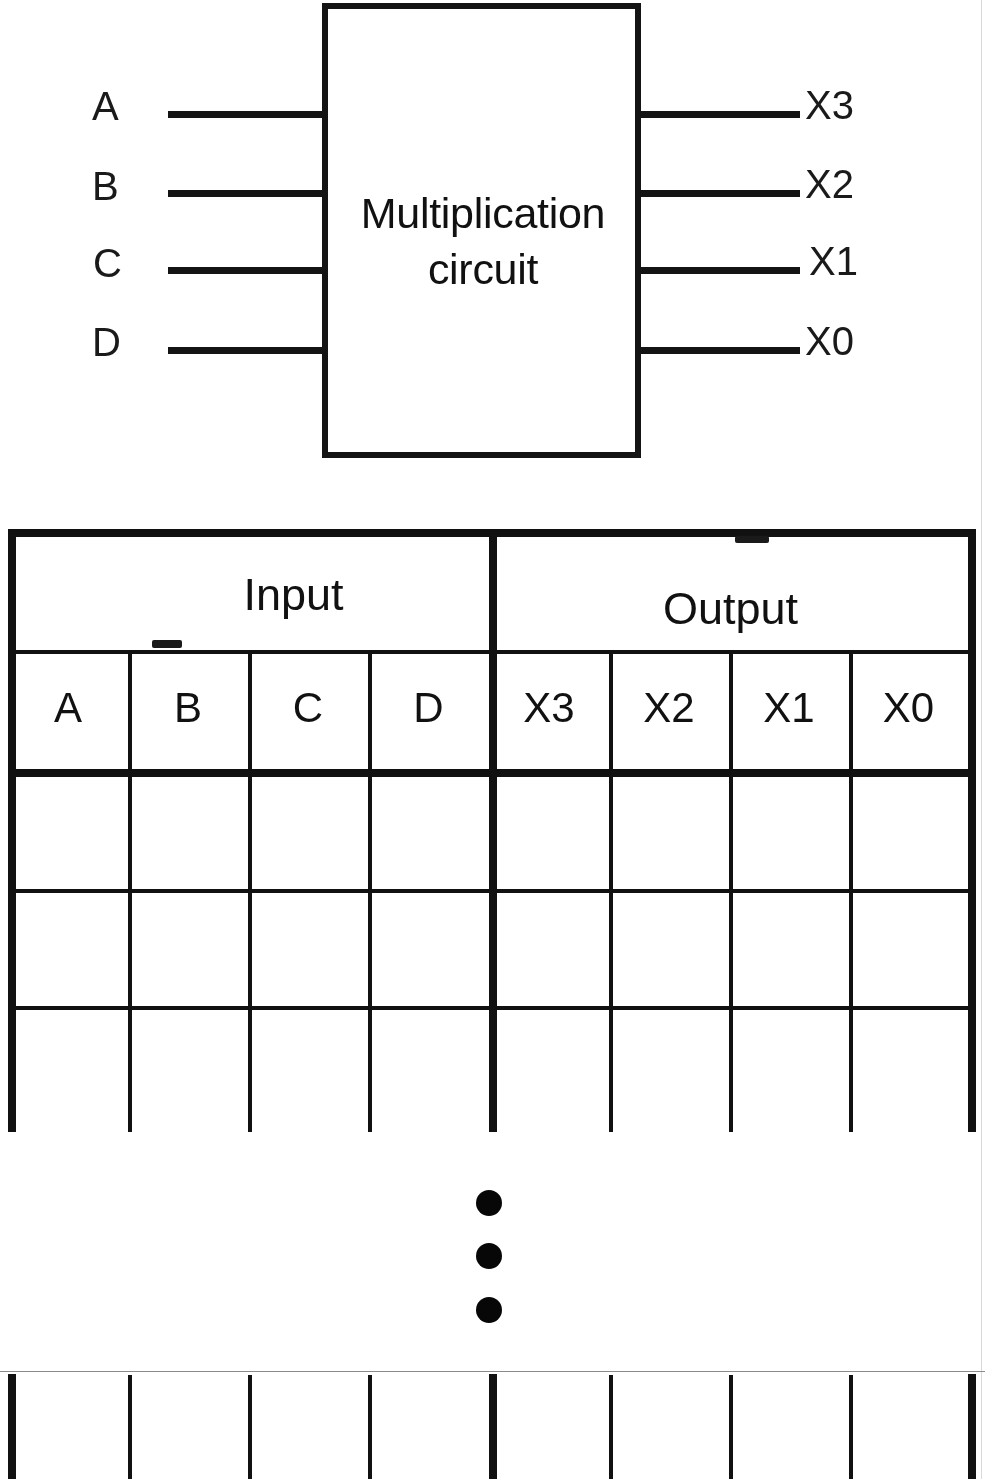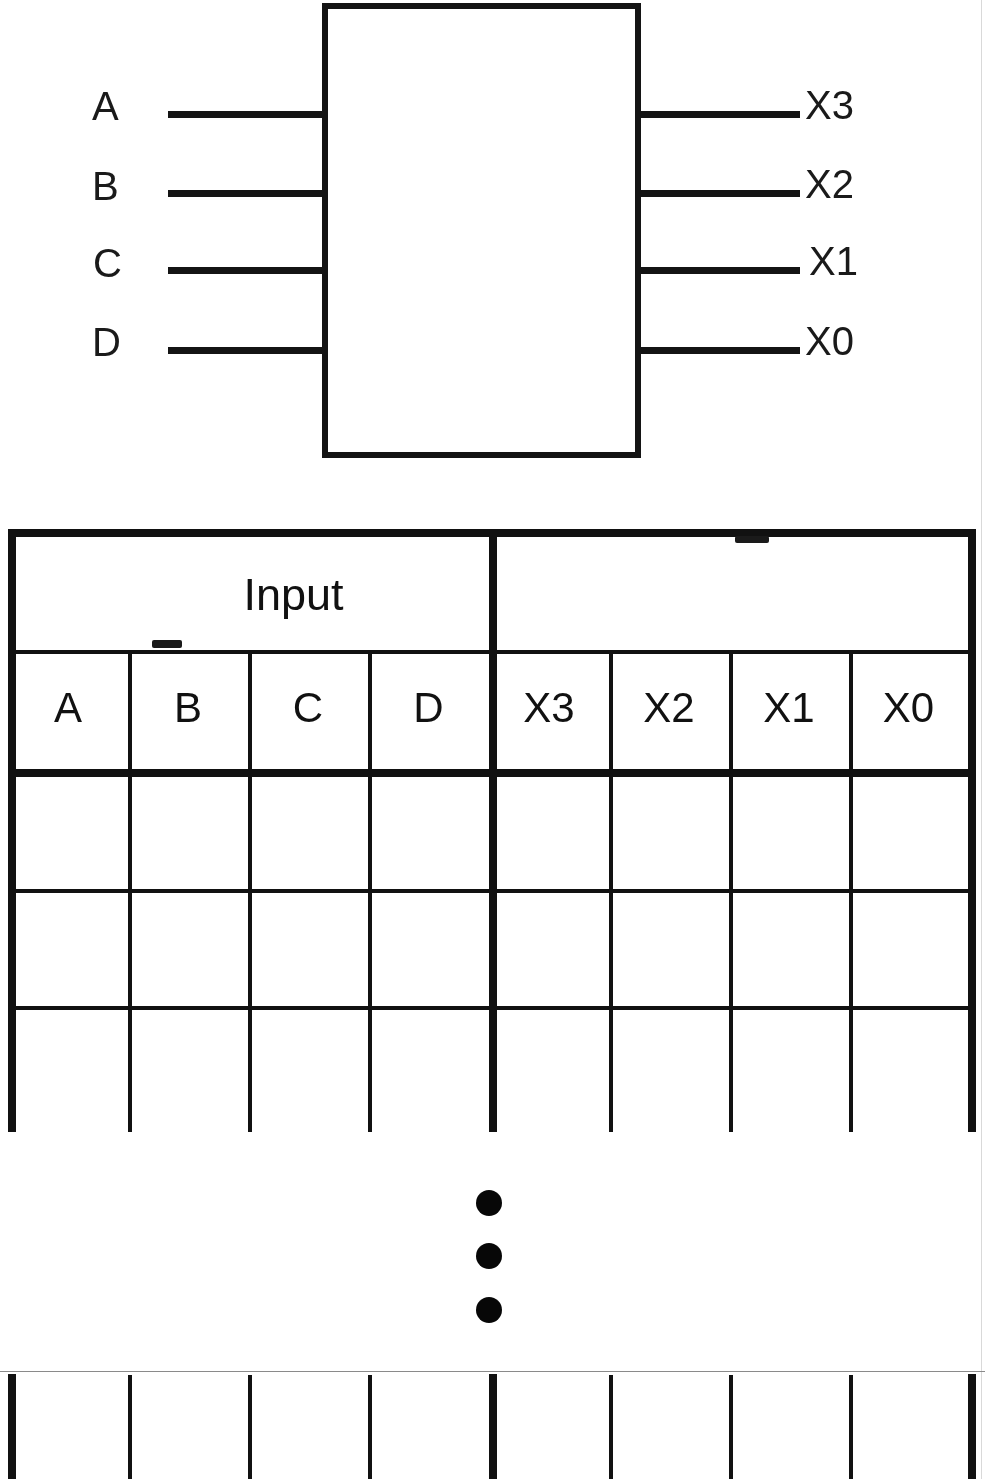--- a/index.html
+++ b/index.html
@@ -144,20 +144,24 @@
     <div class="pin-label" style="left:93px; top:243px;">C</div>
     <div class="pin-label" style="left:92px; top:322px;">D</div>
 
     <div class="pin-label" style="left:805px; top:85px;">X3</div>
     <div class="pin-label" style="left:805px; top:164px;">X2</div>
     <div class="pin-label" style="left:809px; top:241px;">X1</div>
     <div class="pin-label" style="left:805px; top:321px;">X0</div>
 
     <div class="blockbox"></div>
 
+    <div class="block-label">
+      <span>Multiplication</span>
+      <span class="ln2">circuit</span>
+    </div>
   </div>
 
   <div id="table-wrap">
 
     <div class="page-edge" style="left:981px;"></div>
 
     <div class="tline h thick" style="left:8px; top:529px; width:968px;"></div>
     <div class="tline h" style="left:8px; top:650px; width:968px;"></div>
     <div class="tline h thick" style="left:8px; top:769px; width:968px;"></div>
     <div class="tline h" style="left:8px; top:889px; width:968px;"></div>
@@ -167,20 +171,21 @@
     <div class="tline v" style="left:128px; top:650px; height:482px;"></div>
     <div class="tline v" style="left:248px; top:650px; height:482px;"></div>
     <div class="tline v" style="left:368px; top:650px; height:482px;"></div>
     <div class="tline v thick" style="left:489px; top:529px; height:603px;"></div>
     <div class="tline v" style="left:609px; top:650px; height:482px;"></div>
     <div class="tline v" style="left:729px; top:650px; height:482px;"></div>
     <div class="tline v" style="left:849px; top:650px; height:482px;"></div>
     <div class="tline v thick" style="left:968px; top:529px; height:603px;"></div>
 
     <div class="grp-label" style="left:8px; top:572px; width:571px;">Input</div>
+    <div class="grp-label" style="left:489px; top:586px; width:483px;">Output</div>
 
     <div class="smudge" style="left:735px; top:536px; width:34px; height:7px;"></div>
     <div class="smudge" style="left:152px; top:640px; width:30px; height:8px;"></div>
 
     <div class="col-label" style="left:8px;   top:687px; width:120px;">A</div>
     <div class="col-label" style="left:128px; top:687px; width:120px;">B</div>
     <div class="col-label" style="left:248px; top:687px; width:120px;">C</div>
     <div class="col-label" style="left:368px; top:687px; width:121px;">D</div>
     <div class="col-label" style="left:489px; top:687px; width:120px;">X3</div>
     <div class="col-label" style="left:609px; top:687px; width:120px;">X2</div>

